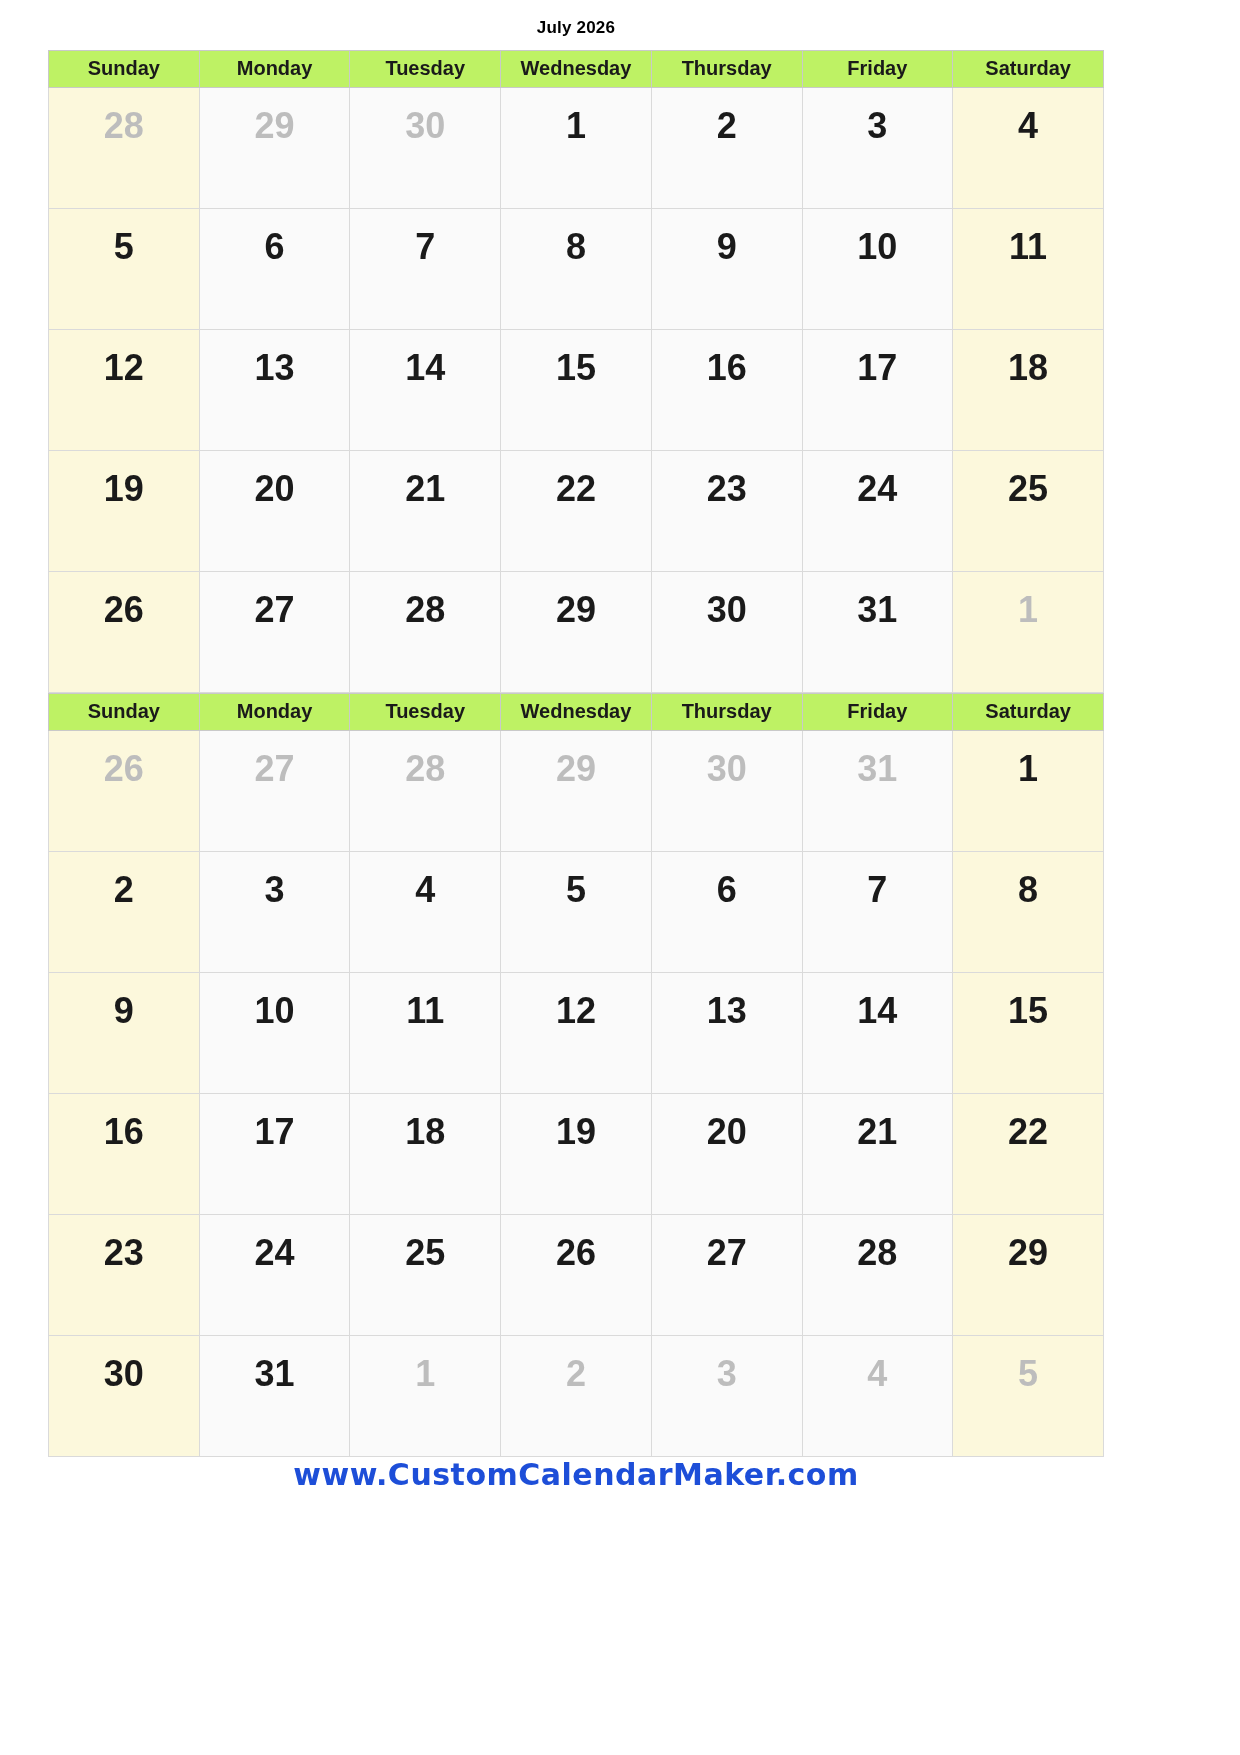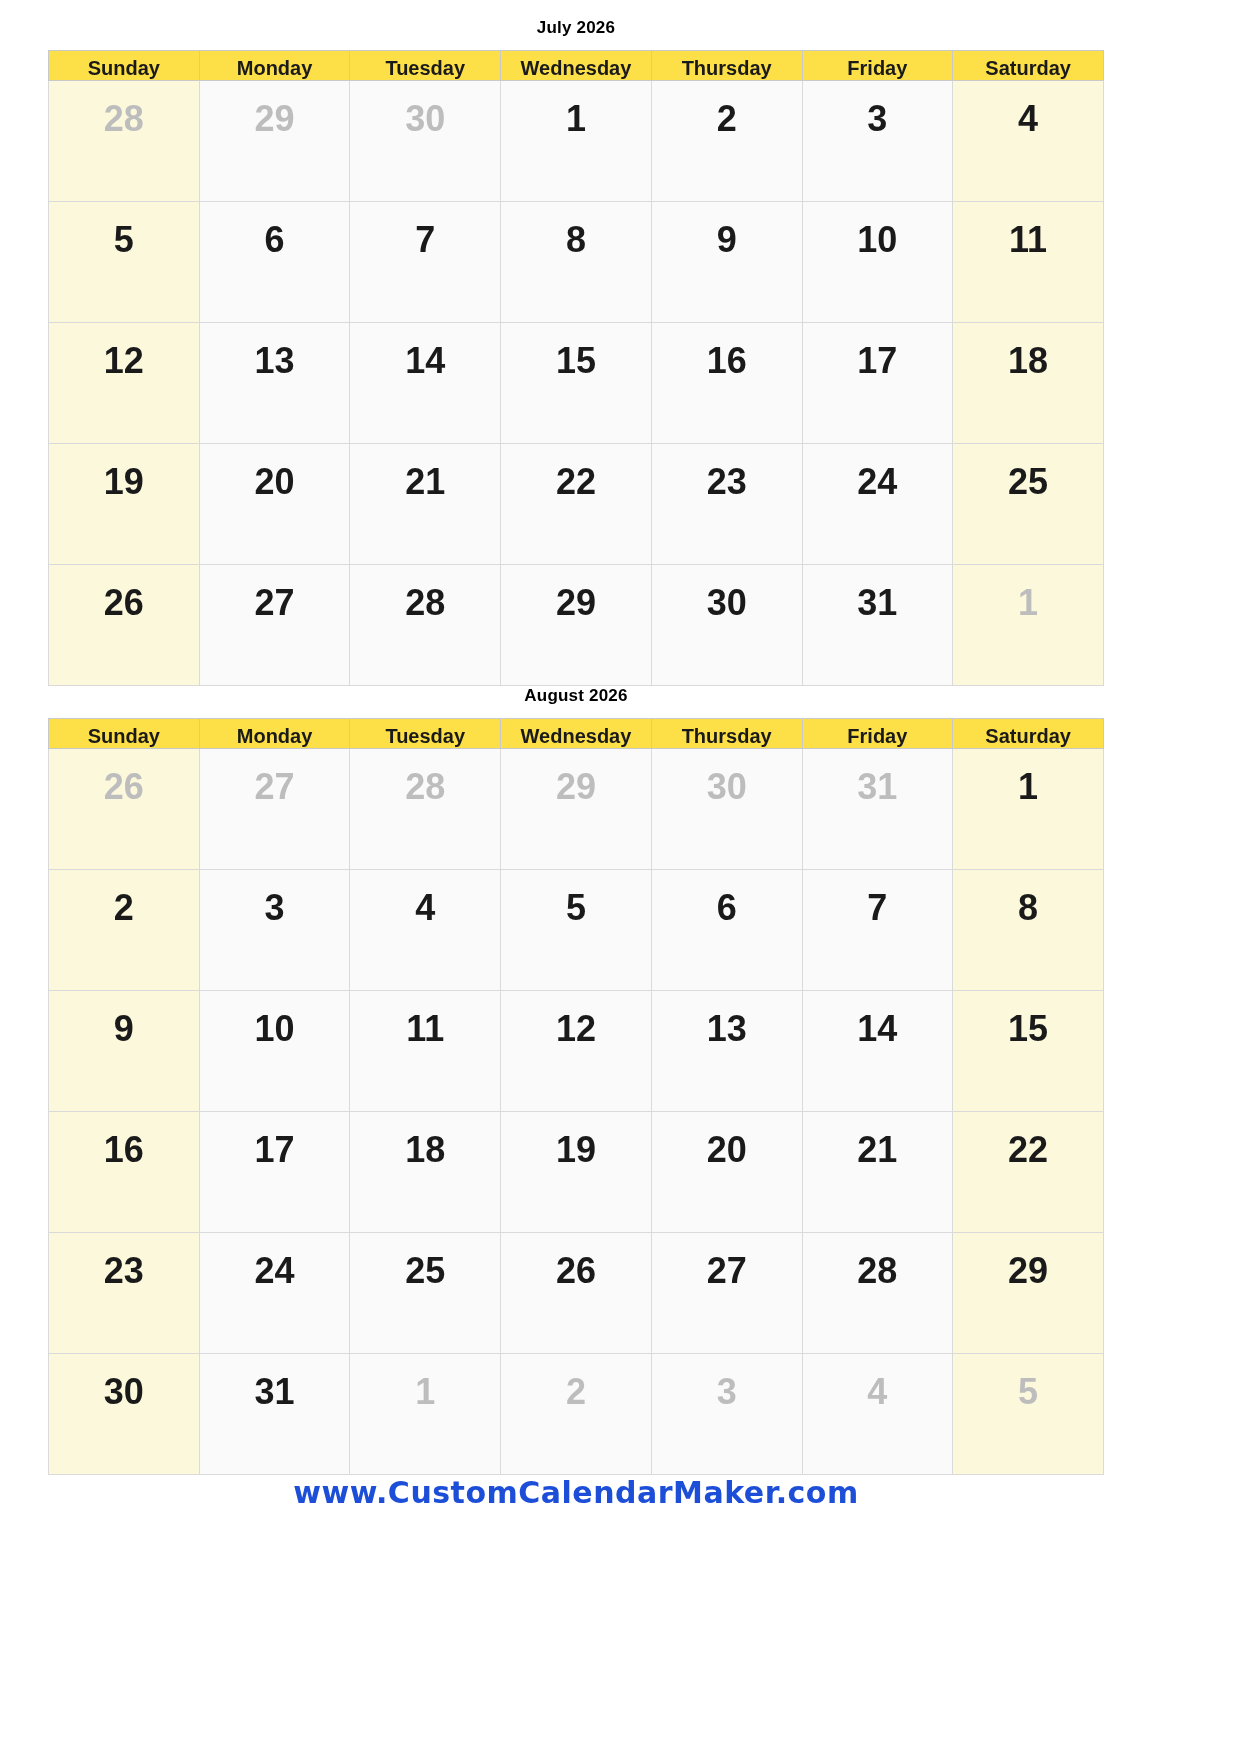--- a/index.html
+++ b/index.html
@@ -31,26 +31,26 @@
     color: #000000;
     margin: 0 0 12px 0;
     letter-spacing: 0.2px;
   }
   table.cal {
     width: 100%;
     border-collapse: collapse;
     table-layout: fixed;
   }
   table.cal th {
-    background: #fde047;
+    background: #bef264;
     border: 1px solid #c9c9c9;
     font-size: 20px;
     font-weight: bold;
     color: #1a1a1a;
-    padding: 6px 0 0 0;
+    padding: 6px 0 7px 0;
     text-align: center;
   }
   table.cal td {
     border: 1px solid #dadada;
     height: 120px;
     vertical-align: top;
     text-align: center;
     background: #fafafa;
     padding: 0;
   }
@@ -220,21 +220,20 @@
               <span class="num">1</span>
             </td>
           </tr>
         </tbody>
     </table>
   </div>
 
   <div class="spacer"></div>
 
   <div class="month-block">
-    <div class="month-title">August 2026</div>
     <table class="cal">
       <thead>
         <tr>
             <th>Sunday</th>
             <th>Monday</th>
             <th>Tuesday</th>
             <th>Wednesday</th>
             <th>Thursday</th>
             <th>Friday</th>
             <th>Saturday</th>

